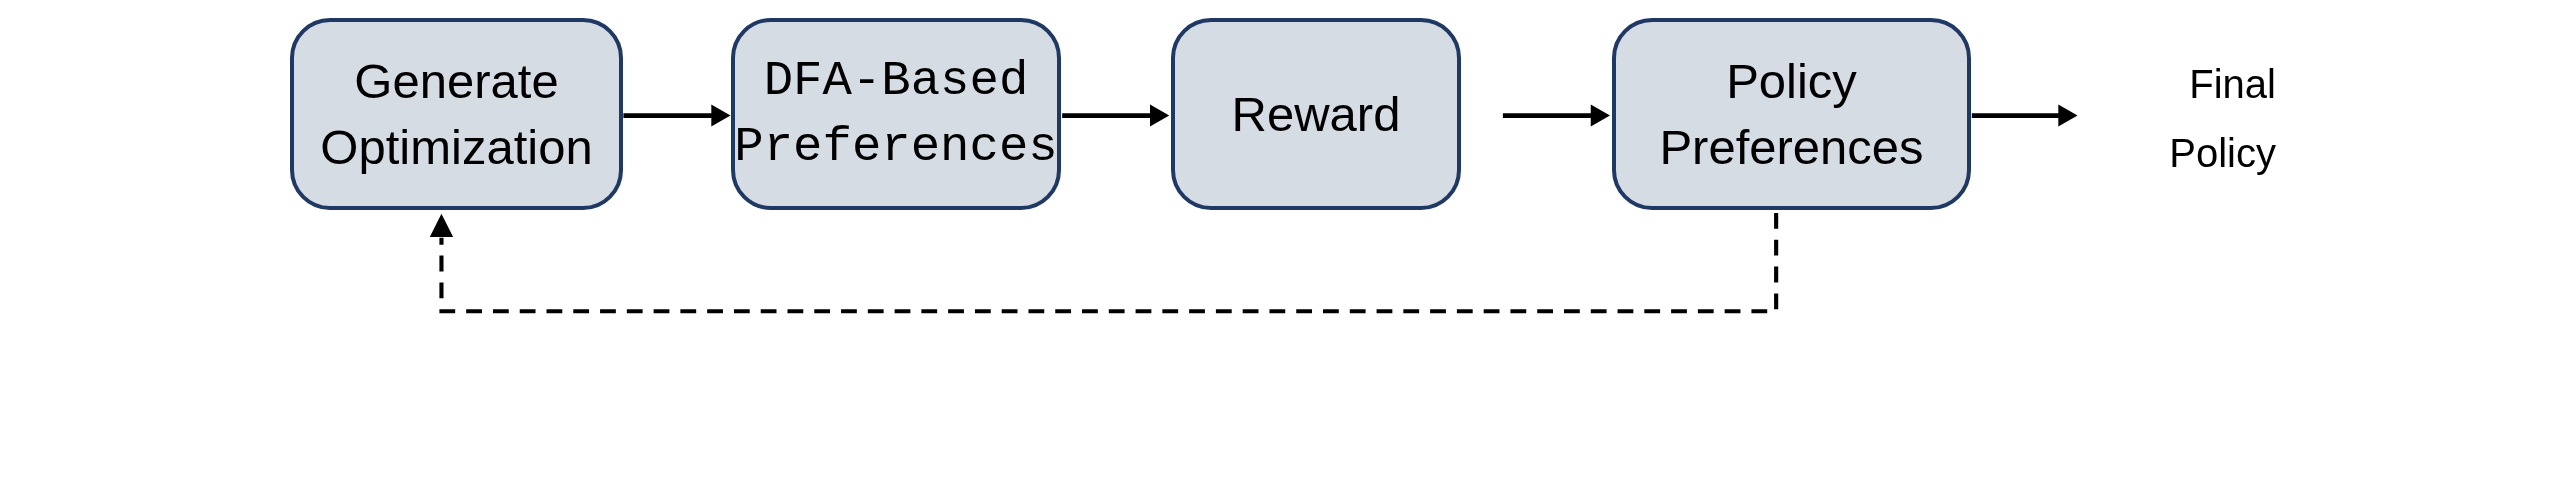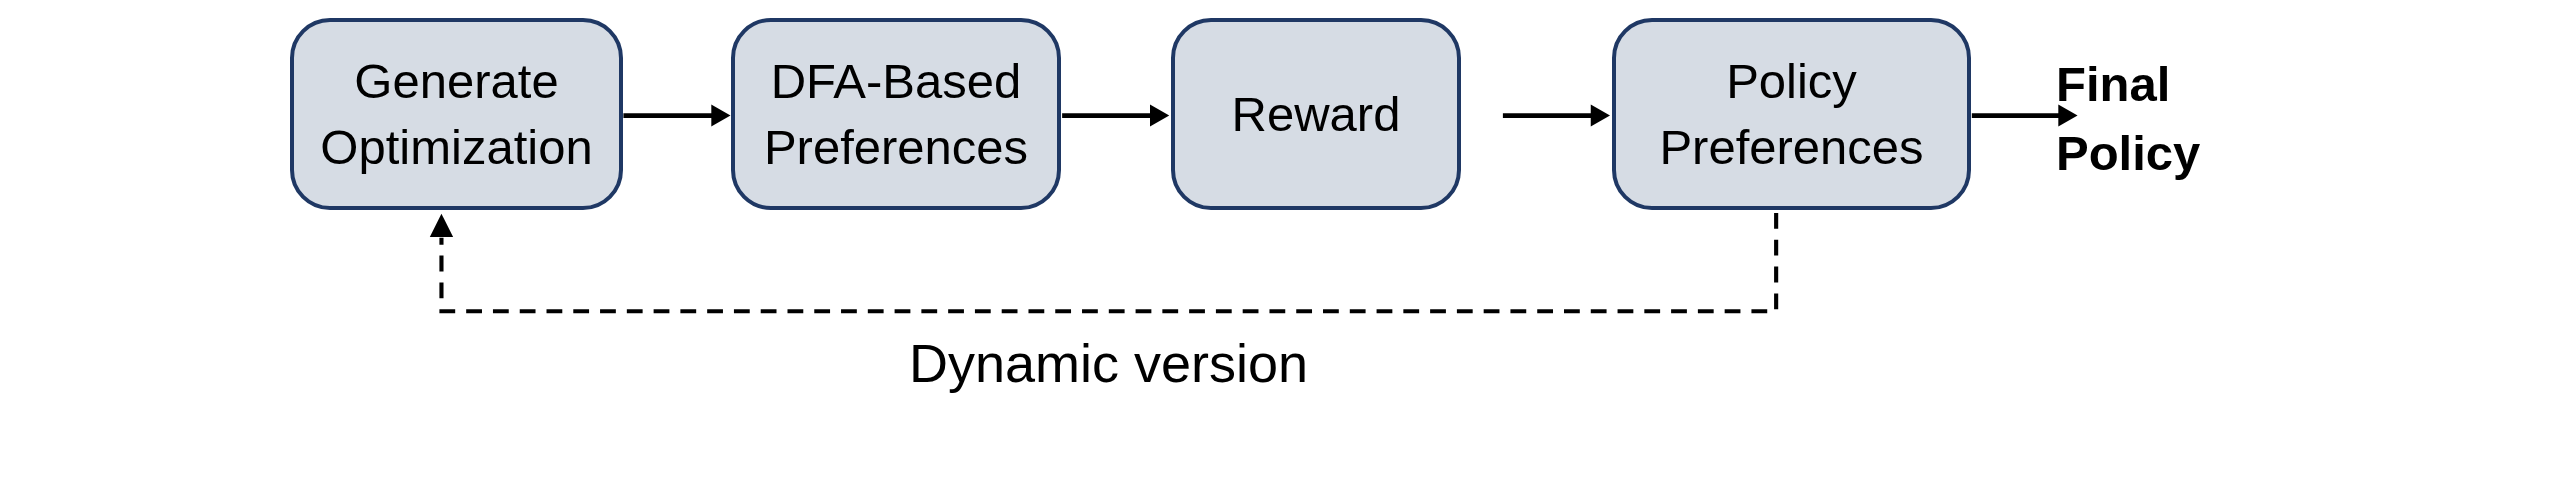--- a/index.html
+++ b/index.html
@@ -36,32 +36,31 @@
     justify-content: center;
     text-align: center;
   }
   .node-label {
     font-size: 49px;
     line-height: 66px;
     white-space: nowrap;
   }
   .node-label span { display: block; }
   .node-generate     { left: 290px;  width: 333px; }
-  .node-dfa          { left: 731px; width: 330px; }
+  .node-dfa          { left: 731px; width: 330px; font-family: Liberation Mono, monospace; }
   .node-reward       { left: 1171px; width: 290px; }
   .node-policy       { left: 1612px; width: 359px; }
   .final-label {
     position: absolute;
     left: 2056px;
     top: 50px;
     width: 220px;
-    text-align: left;
-    font-size: 49px;
+    text-align: right;
+    font-size: 40px;
     line-height: 69px;
-    font-weight: bold;
   }
   .final-label span { display: block; }
   .feedback-label {
     position: absolute;
     left: 834px;
     top: 334px;
     width: 549px;
     text-align: center;
     font-size: 54px;
     line-height: 58px;
@@ -126,16 +125,15 @@
       <span>Policy</span>
       <span>Preferences</span>
     </div>
   </div>
 
   <div class="final-label">
     <span>Final</span>
     <span>Policy</span>
   </div>
 
-  <div class="feedback-label">Dynamic version</div>
 
 </div>
 
 
 </body></html>

